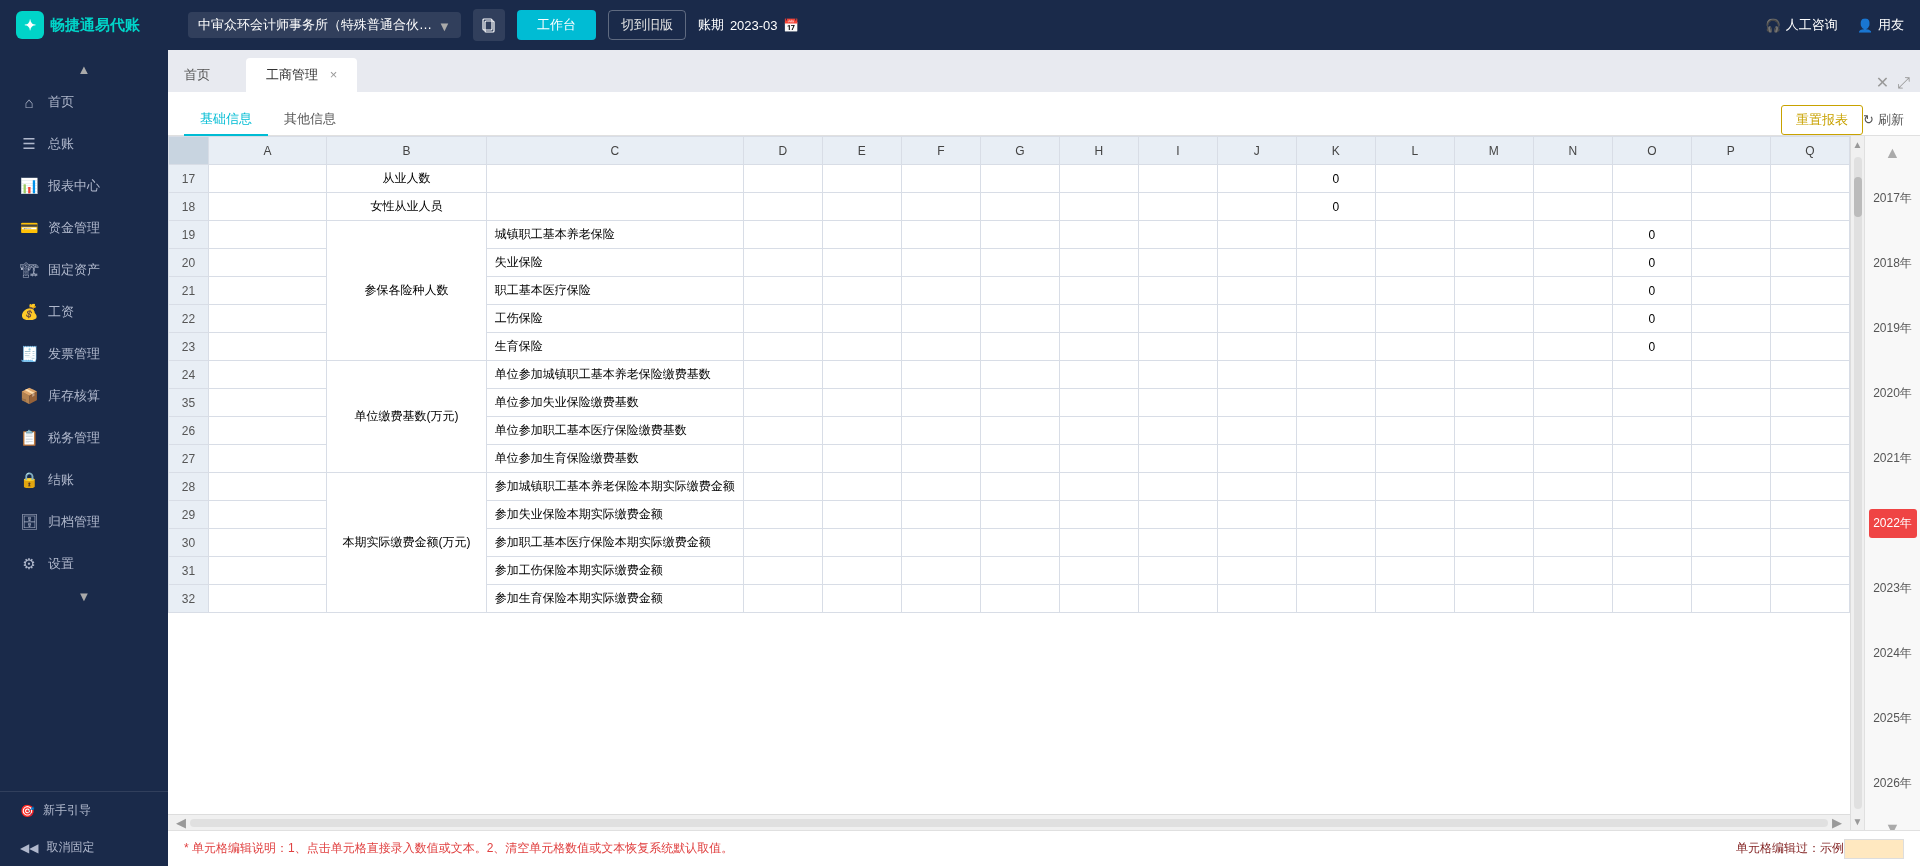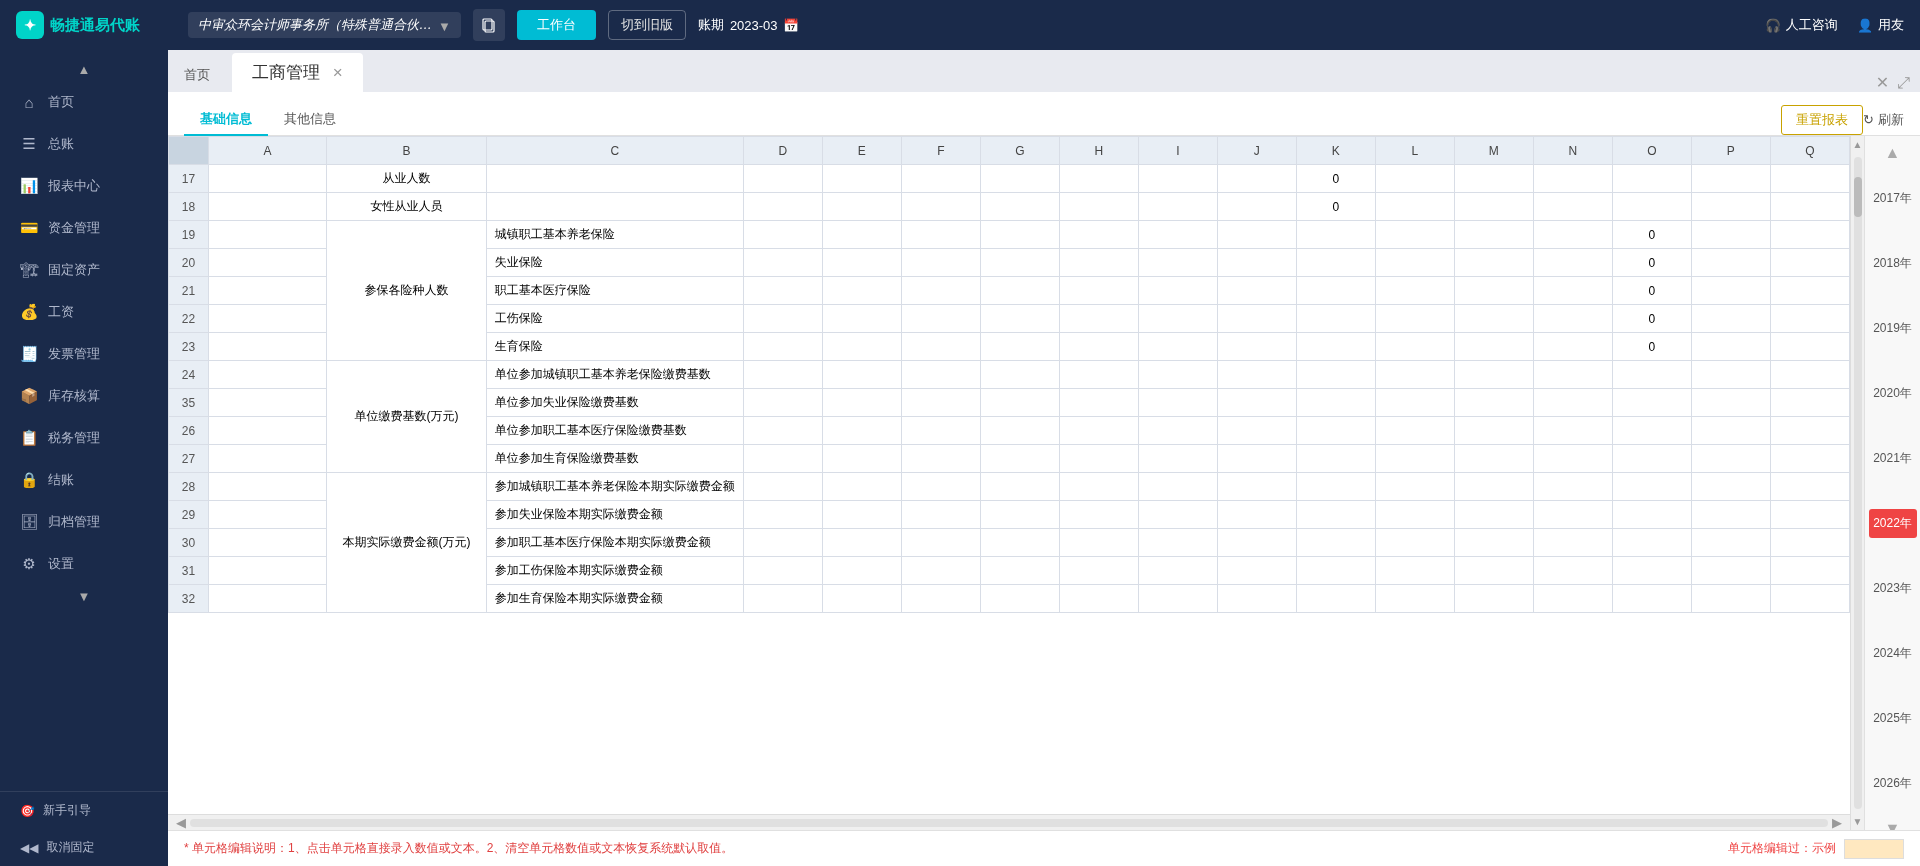--- a/index.html
+++ b/index.html
@@ -2,21 +2,21 @@
 <html><head>
   <meta charset="utf-8">
   <style>
     * { margin: 0; padding: 0; box-sizing: border-box; }
     body { font-family: 'Microsoft YaHei', Arial, sans-serif; font-size: 13px; background: #f0f2f5; width: 1920px; height: 866px; overflow: hidden; display: flex; flex-direction: column; }
 
     
     .header { height: 50px; background: #1a2a4a; display: flex; align-items: center; padding: 0 16px; gap: 12px; flex-shrink: 0; }
     .logo { display: flex; align-items: center; gap: 6px; color: #00d4c8; font-size: 15px; font-weight: bold; width: 160px; }
     .logo-icon { width: 28px; height: 28px; background: #00d4c8; border-radius: 6px; display: flex; align-items: center; justify-content: center; color: white; font-size: 14px; }
-    .company-selector { display: flex; align-items: flex-end; gap: 6px; background: rgba(255,255,255,0.1); border-radius: 4px; padding: 4px 10px; color: white; cursor: pointer; font-size: 13px; font-style: italic; }
+    .company-selector { display: flex; align-items: flex-end; gap: 6px; background: rgba(255,255,255,0.1); border-radius: 4px; padding: 4px 10px; color: white; cursor: pointer; font-size: 13px; }
     .company-selector .arrow { color: #aaa; }
     .copy-btn { width: 32px; height: 32px; background: rgba(255,255,255,0.1); border-radius: 4px; display: flex; align-items: center; justify-content: center; color: white; cursor: pointer; }
     .workbench-btn { background: #00bcd4; color: white; border: none; border-radius: 4px; padding: 6px 20px; font-size: 13px; cursor: pointer; }
     .switch-btn { background: transparent; color: #e5e5e5; border: 1px solid rgba(255,255,255,0.3); border-radius: 4px; padding: 5px 12px; font-size: 13px; cursor: pointer; }
     .period { color: white; font-size: 13px; display: flex; align-items: center; gap: 6px; }
     .header-right { margin-left: auto; display: flex; align-items: center; gap: 20px; color: white; font-size: 13px; }
     .header-right .service { display: flex; align-items: center; gap: 4px; cursor: pointer; }
     .header-right .user { display: flex; align-items: center; gap: 4px; cursor: pointer; }
 
     
@@ -28,32 +28,32 @@
     .sidebar-item .si-icon { font-size: 15px; width: 18px; text-align: center; }
     .sidebar-scroll-up, .sidebar-scroll-down { text-align: center; padding: 4px; color: #aaa; cursor: pointer; }
     .sidebar-bottom { margin-top: auto; border-top: 1px solid rgba(255,255,255,0.1); }
     .sidebar-bottom-item { display: flex; align-items: center; gap: 8px; padding: 10px 20px; color: #b0b8cc; cursor: pointer; font-size: 12px; }
 
     
     .main { flex: 1; display: flex; flex-direction: column; background: #f5f6fa; overflow: hidden; }
 
     
     .tab-bar { height: 42px; background: #e8eaf0; display: flex; align-items: flex-end; padding-left: 0; border-bottom: none; flex-shrink: 0; }
-    .tab-item { padding: 8px 20px; cursor: pointer; font-size: 17px; color: #555; background: #dde0e8; border-radius: 4px 4px 0 0; margin-right: 2px; margin-left: 6px; }
+    .tab-item { padding: 8px 20px; cursor: pointer; font-size: 13px; color: #555; background: #dde0e8; border-radius: 4px 4px 0 0; margin-right: 2px; margin-left: 20px; }
     .tab-item.active { background: white; color: #333; font-weight: 500; }
     .tab-item .close { margin-left: 8px; color: #999; cursor: pointer; }
     .tab-home { padding: 8px 16px; cursor: pointer; font-size: 13px; color: #555; }
 
     
     .content-area { flex: 1; background: white; display: flex; flex-direction: column; overflow: hidden; margin: 0; }
 
     
     .sub-tabs { display: flex; align-items: center; padding: 12px 16px 0; border-bottom: 1px solid #e0e0e0; flex-shrink: 0; }
     .sub-tab { padding: 6px 16px; cursor: pointer; font-size: 13px; color: #555; border-bottom: 2px solid transparent; margin-bottom: -1px; }
-    .sub-tab.active { color: #00bcd4; border-bottom: 2px solid #00bcd4; font-weight: 700; }
+    .sub-tab.active { color: #00bcd4; border-bottom: 2px solid #00bcd4; font-weight: 400; }
     .sub-tabs-actions { margin-left: auto; display: flex; align-items: center; }
     .reset-btn { border: 1px solid #c8a200; color: #c8a200; background: white; border-radius: 3px; padding: 5px 14px; cursor: pointer; font-size: 13px; }
     .refresh-btn { background: transparent; border: none; color: #555; cursor: pointer; font-size: 13px; display: flex; align-items: center; gap: 4px; }
 
     
     .spreadsheet-wrapper { flex: 1; display: flex; overflow: hidden; }
     .spreadsheet-main { flex: 1; overflow: hidden; display: flex; flex-direction: column; }
     .spreadsheet-scroll { flex: 1; overflow: auto; }
 
     
@@ -75,21 +75,21 @@
     .col-header-corner { background: #c8d4e0 !important; }
 
     
     .scroll-bar-h { height: 16px; background: #f0f0f0; border-top: 1px solid #ddd; display: flex; align-items: center; padding: 0 4px; flex-shrink: 0; }
     .scroll-arrow { color: #999; cursor: pointer; padding: 0 4px; }
     .scroll-track { flex: 1; height: 8px; background: #e0e0e0; border-radius: 4px; }
 
     
     .footer { height: 36px; background: white; border-top: 1px solid #e0e0e0; display: flex; align-items: center; padding: 0 16px; flex-shrink: 0; font-size: 12px; color: #e44; }
     .footer-note { color: #e04040; }
-    .footer-right { margin-left: auto; display: flex; align-items: center; gap: 8px; color: #ef4444; }
+    .footer-right { margin-left: auto; display: flex; align-items: center; color: #7f1d1d; }
     .example-cell { width: 60px; height: 20px; background: #ffe8c0; border: 1px solid #ddd; display: inline-block; }
 
     
     .v-scroll { width: 14px; background: #f0f0f0; border-left: 1px solid #ddd; display: flex; flex-direction: column; align-items: center; flex-shrink: 0; }
     .v-scroll-arrow { color: #999; cursor: pointer; padding: 3px 0; font-size: 10px; }
     .v-scroll-track { flex: 1; width: 8px; background: #e0e0e0; border-radius: 4px; margin: 4px 0; position: relative; }
     .v-scroll-thumb { width: 8px; height: 40px; background: #bbb; border-radius: 4px; position: absolute; top: 20px; }
   </style>
 </head>
 <body>

